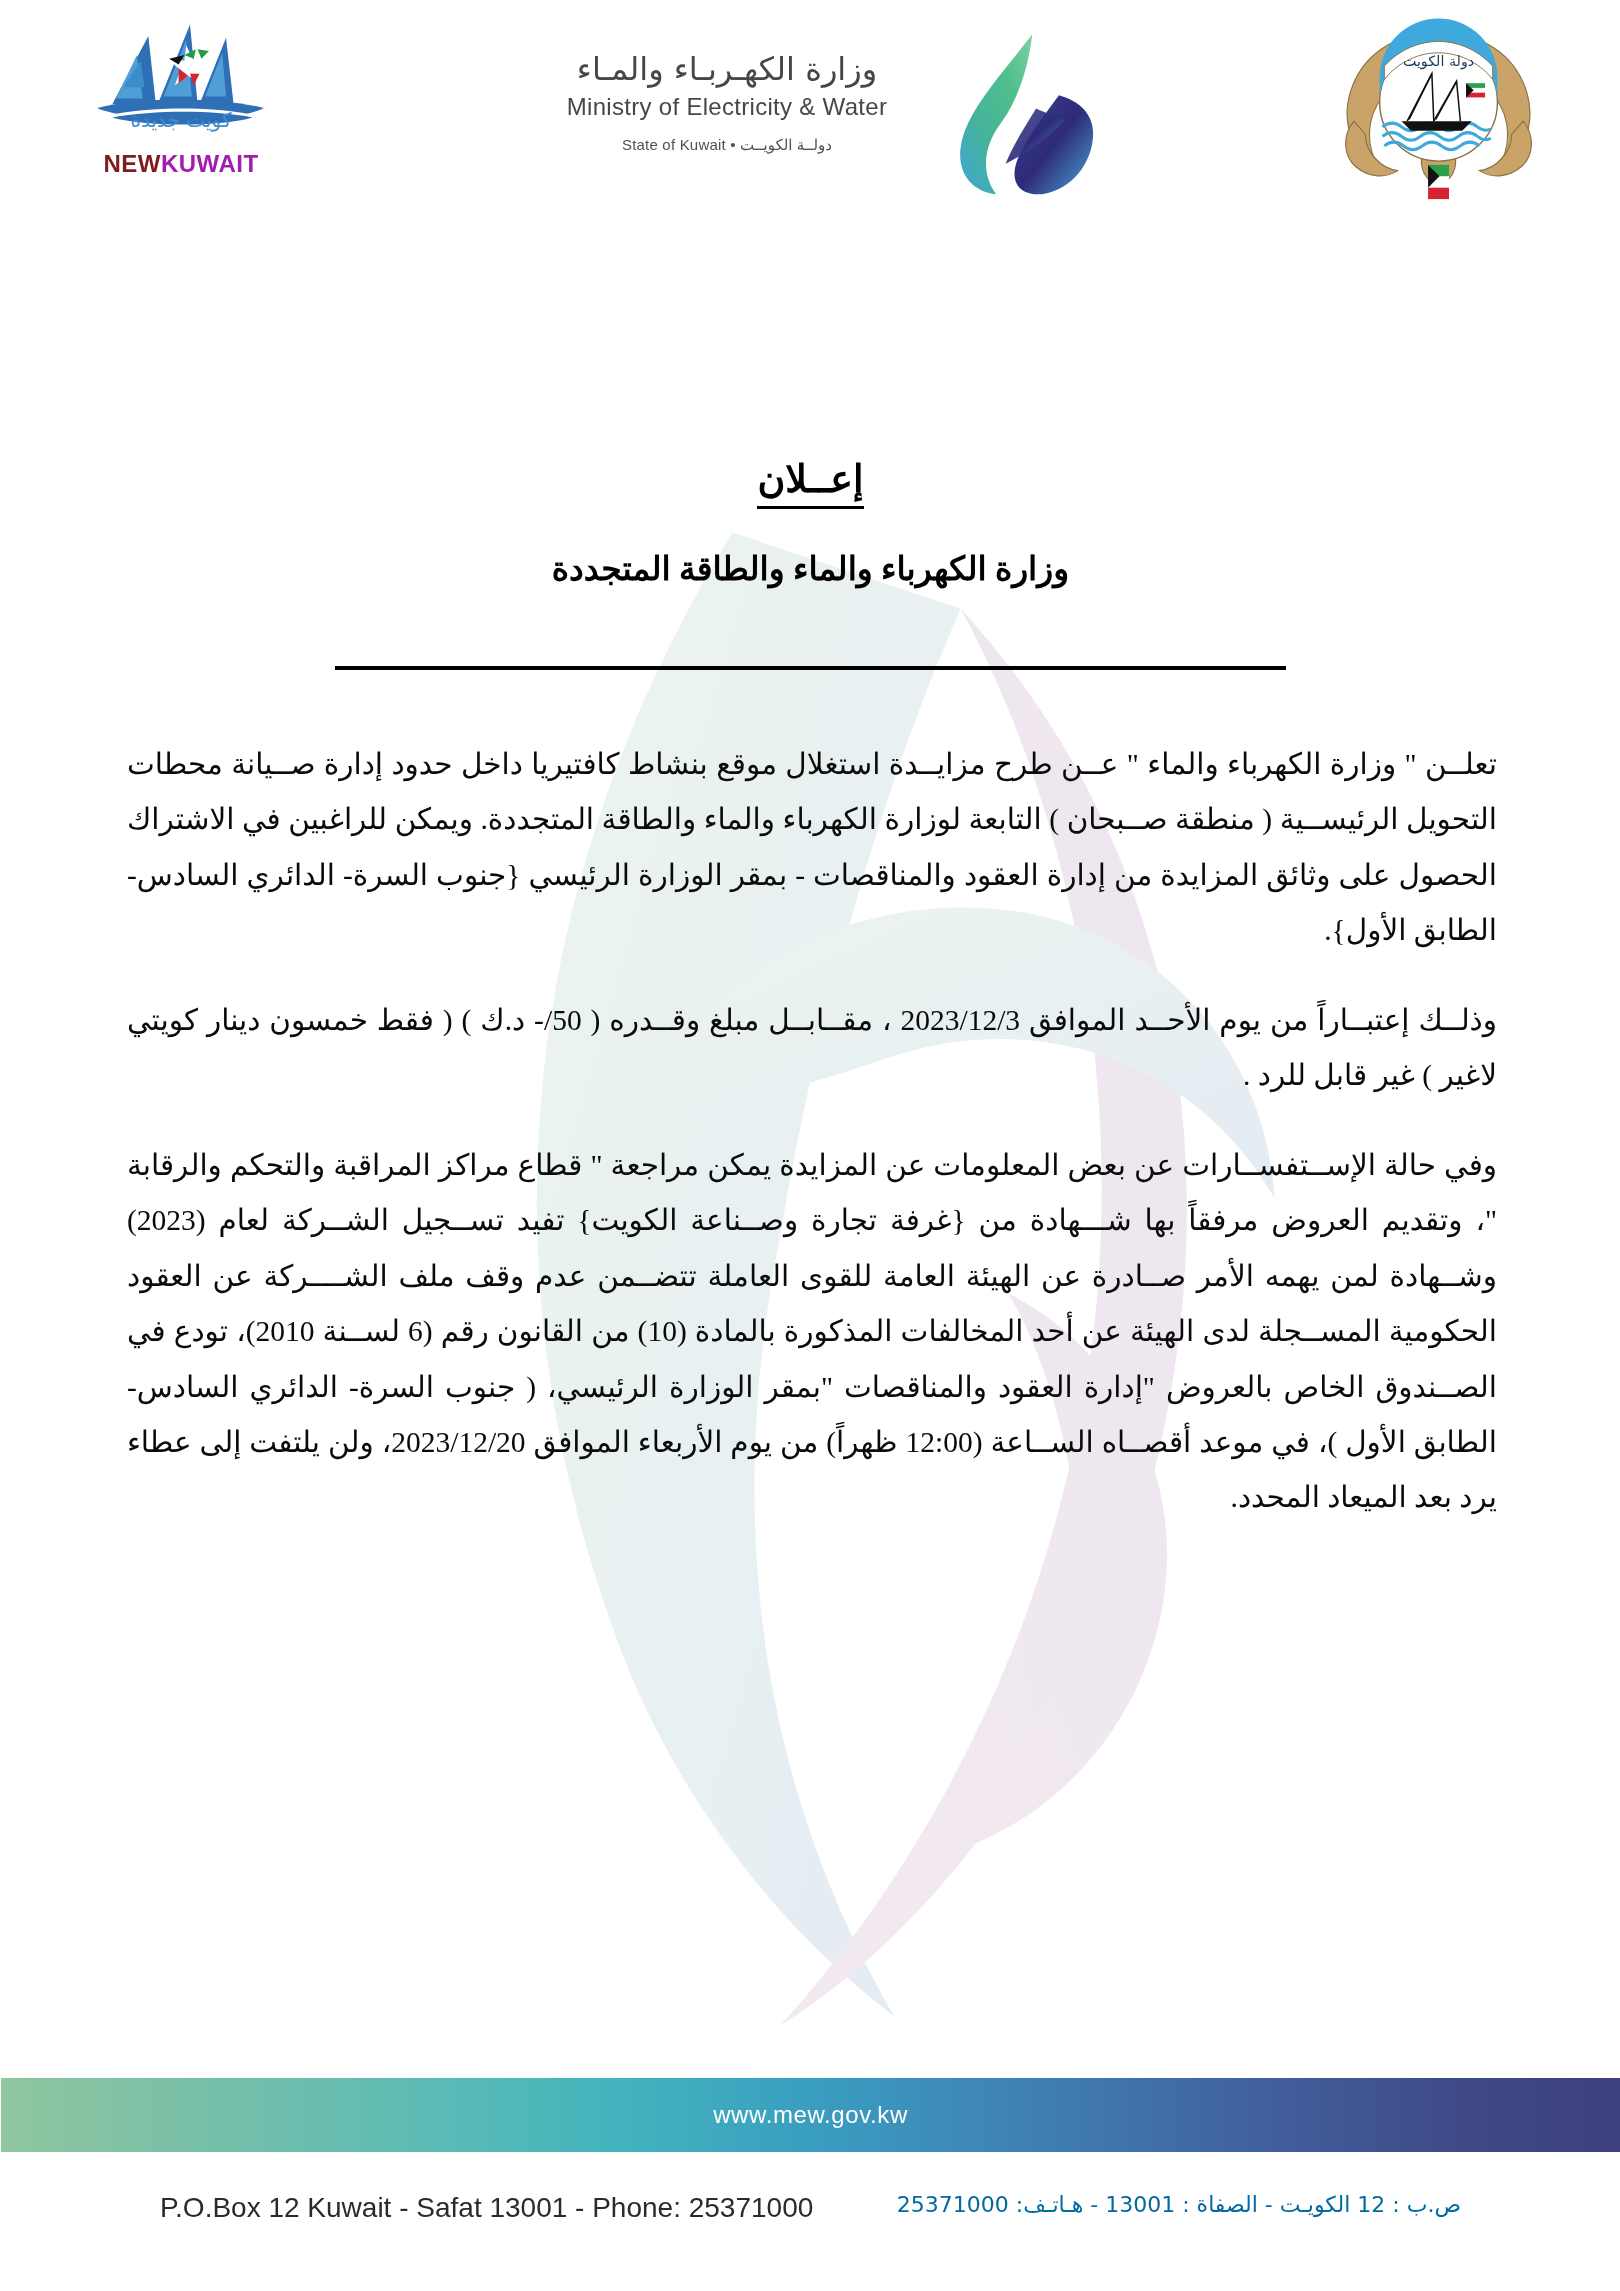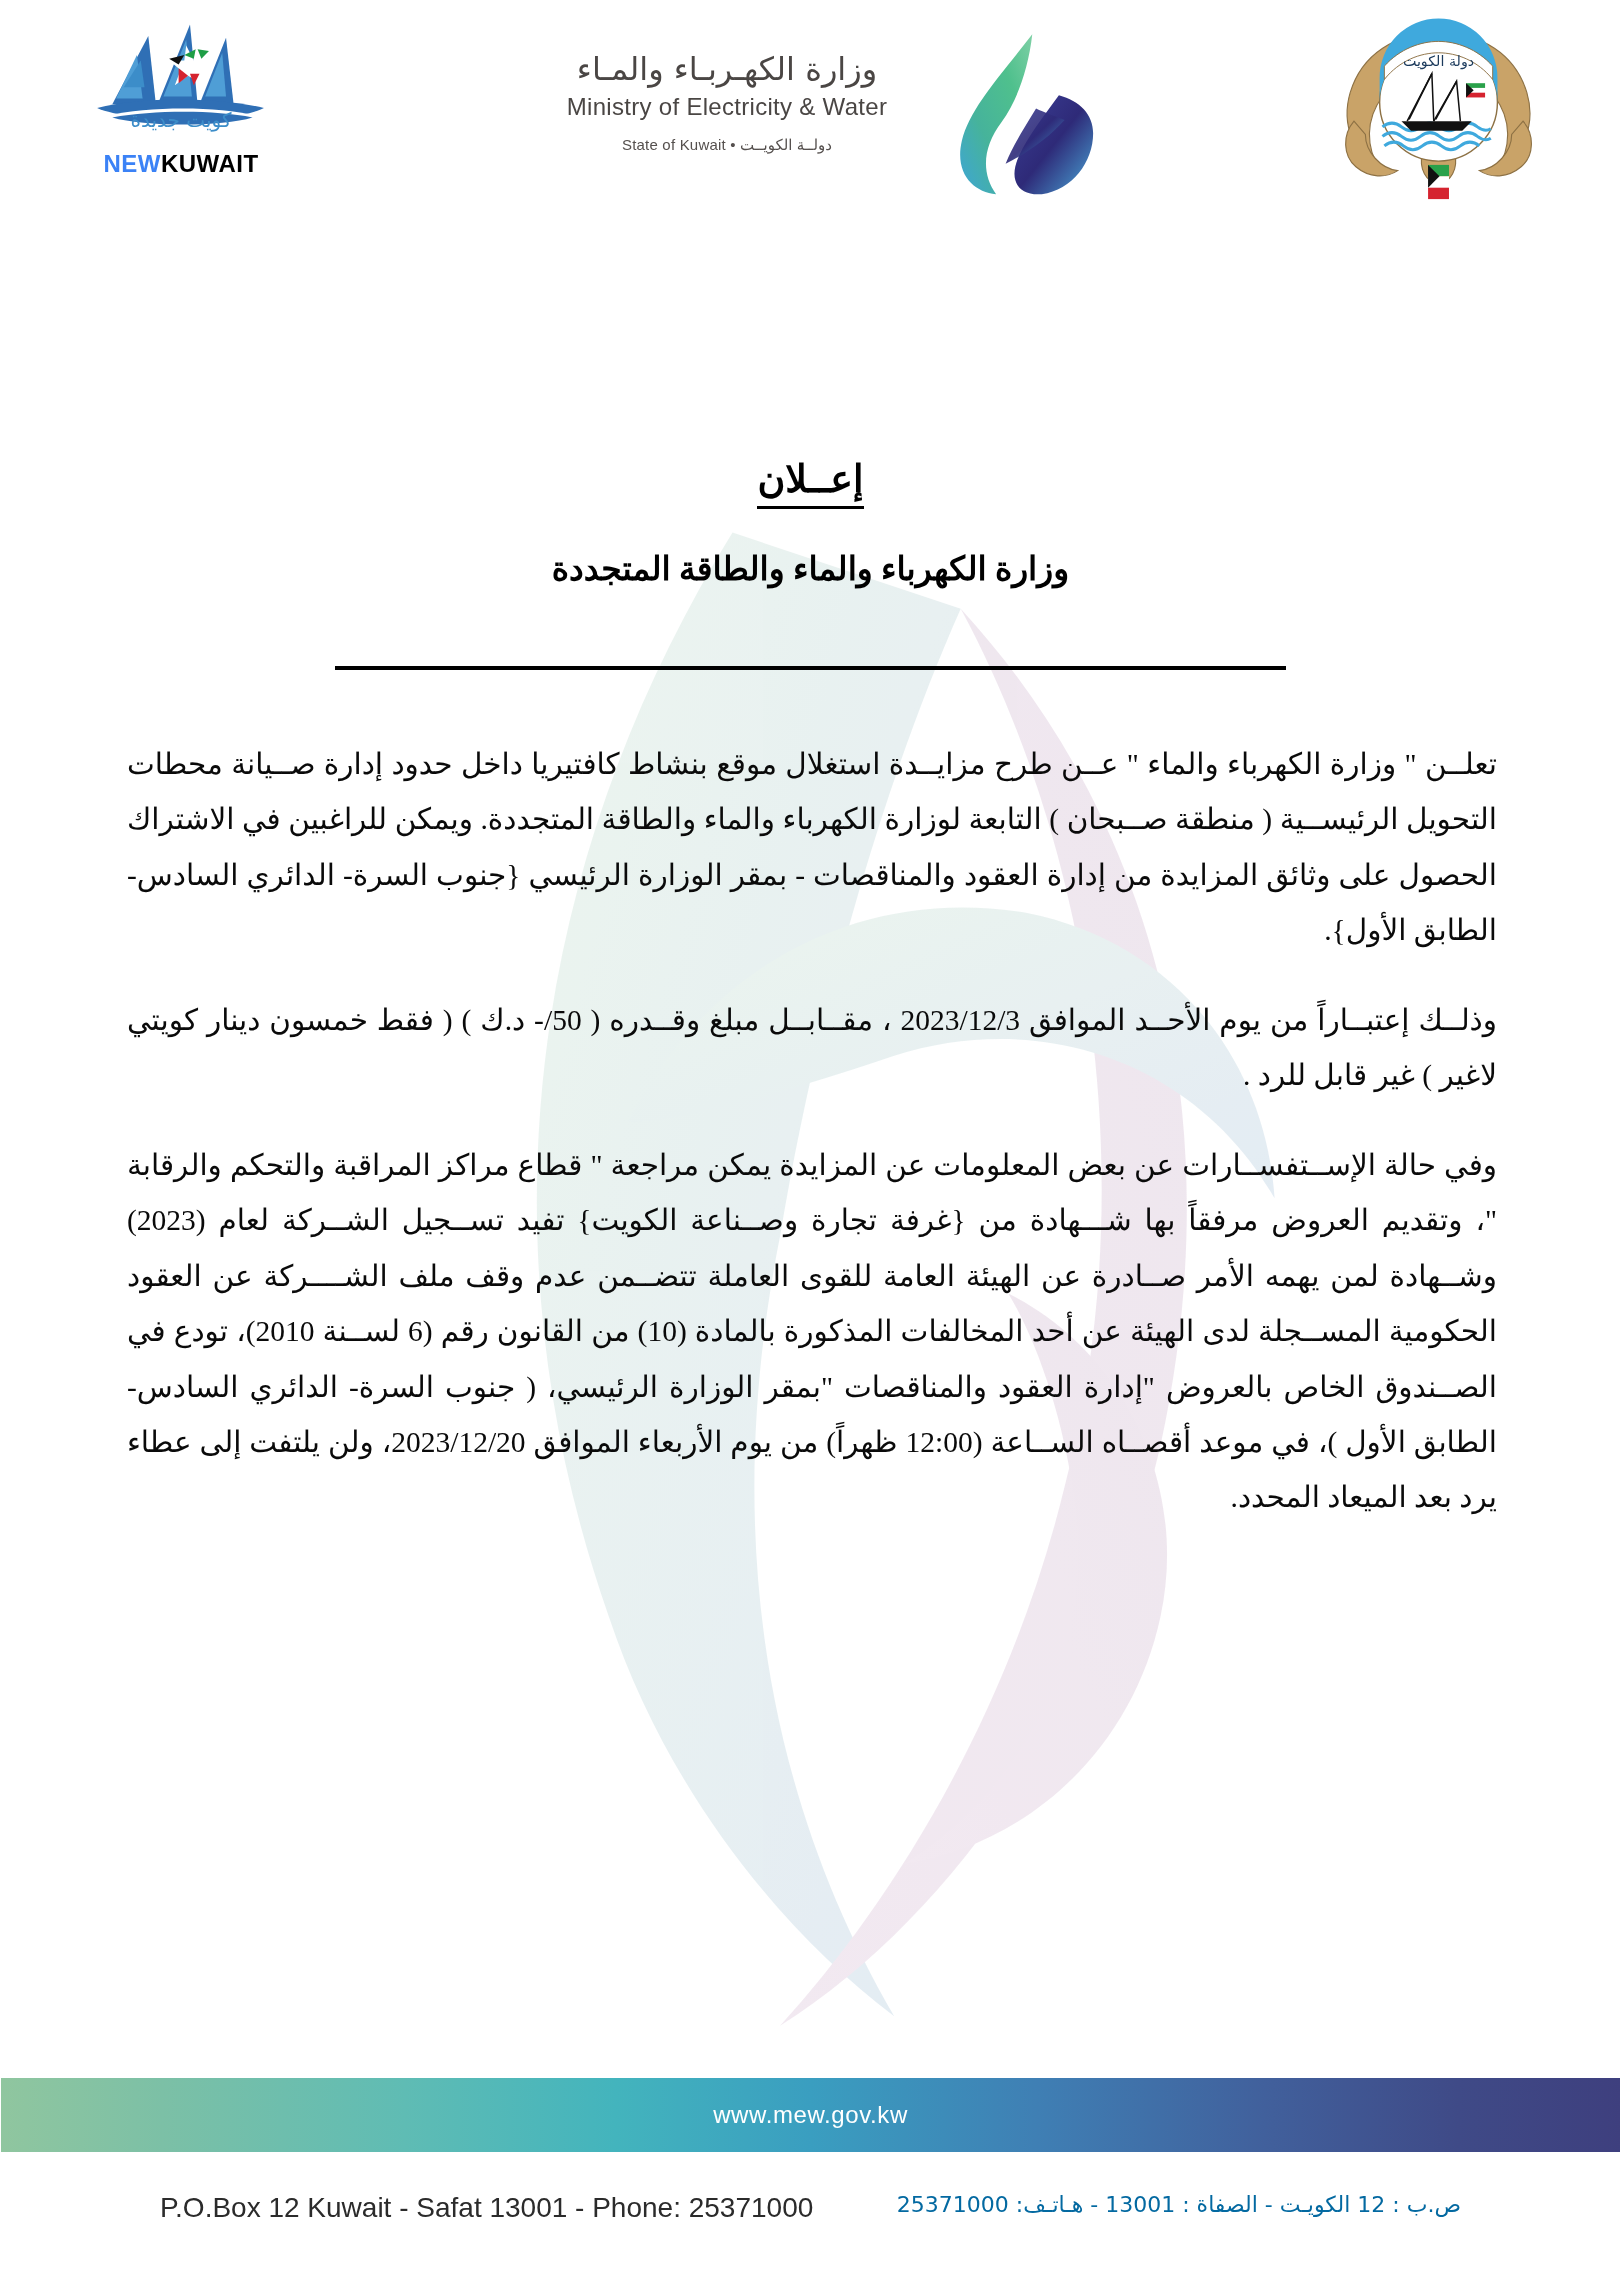--- a/index.html
+++ b/index.html
@@ -28,22 +28,22 @@
   .nk-text-ar{
     position:absolute;left:0;top:91px;width:214px;text-align:center;
     font-family:"DejaVu Sans",sans-serif;font-size:20px;color:#3c8dc9;
     letter-spacing:1px;direction:rtl;
   }
   .nk-text-en{
     position:absolute;left:0;top:133px;width:214px;text-align:center;
     font-family:"Liberation Sans",sans-serif;font-weight:bold;
     font-size:24px;letter-spacing:0.5px;
   }
-  .nk-new{color:#3b82f6;}
-  .nk-kuwait{color:#000000;}
+  .nk-new{color:#7f1d1d;}
+  .nk-kuwait{color:#a21caf;}
 
   .logo-ministry{
     position:absolute;left:537px;top:49px;width:380px;height:152px;
     text-align:center;direction:rtl;
   }
   .min-ar{
     font-family:"DejaVu Sans",sans-serif;font-size:32px;color:#4a4644;
     letter-spacing:1.9px;line-height:1.25;white-space:nowrap;
   }
   .min-en{

